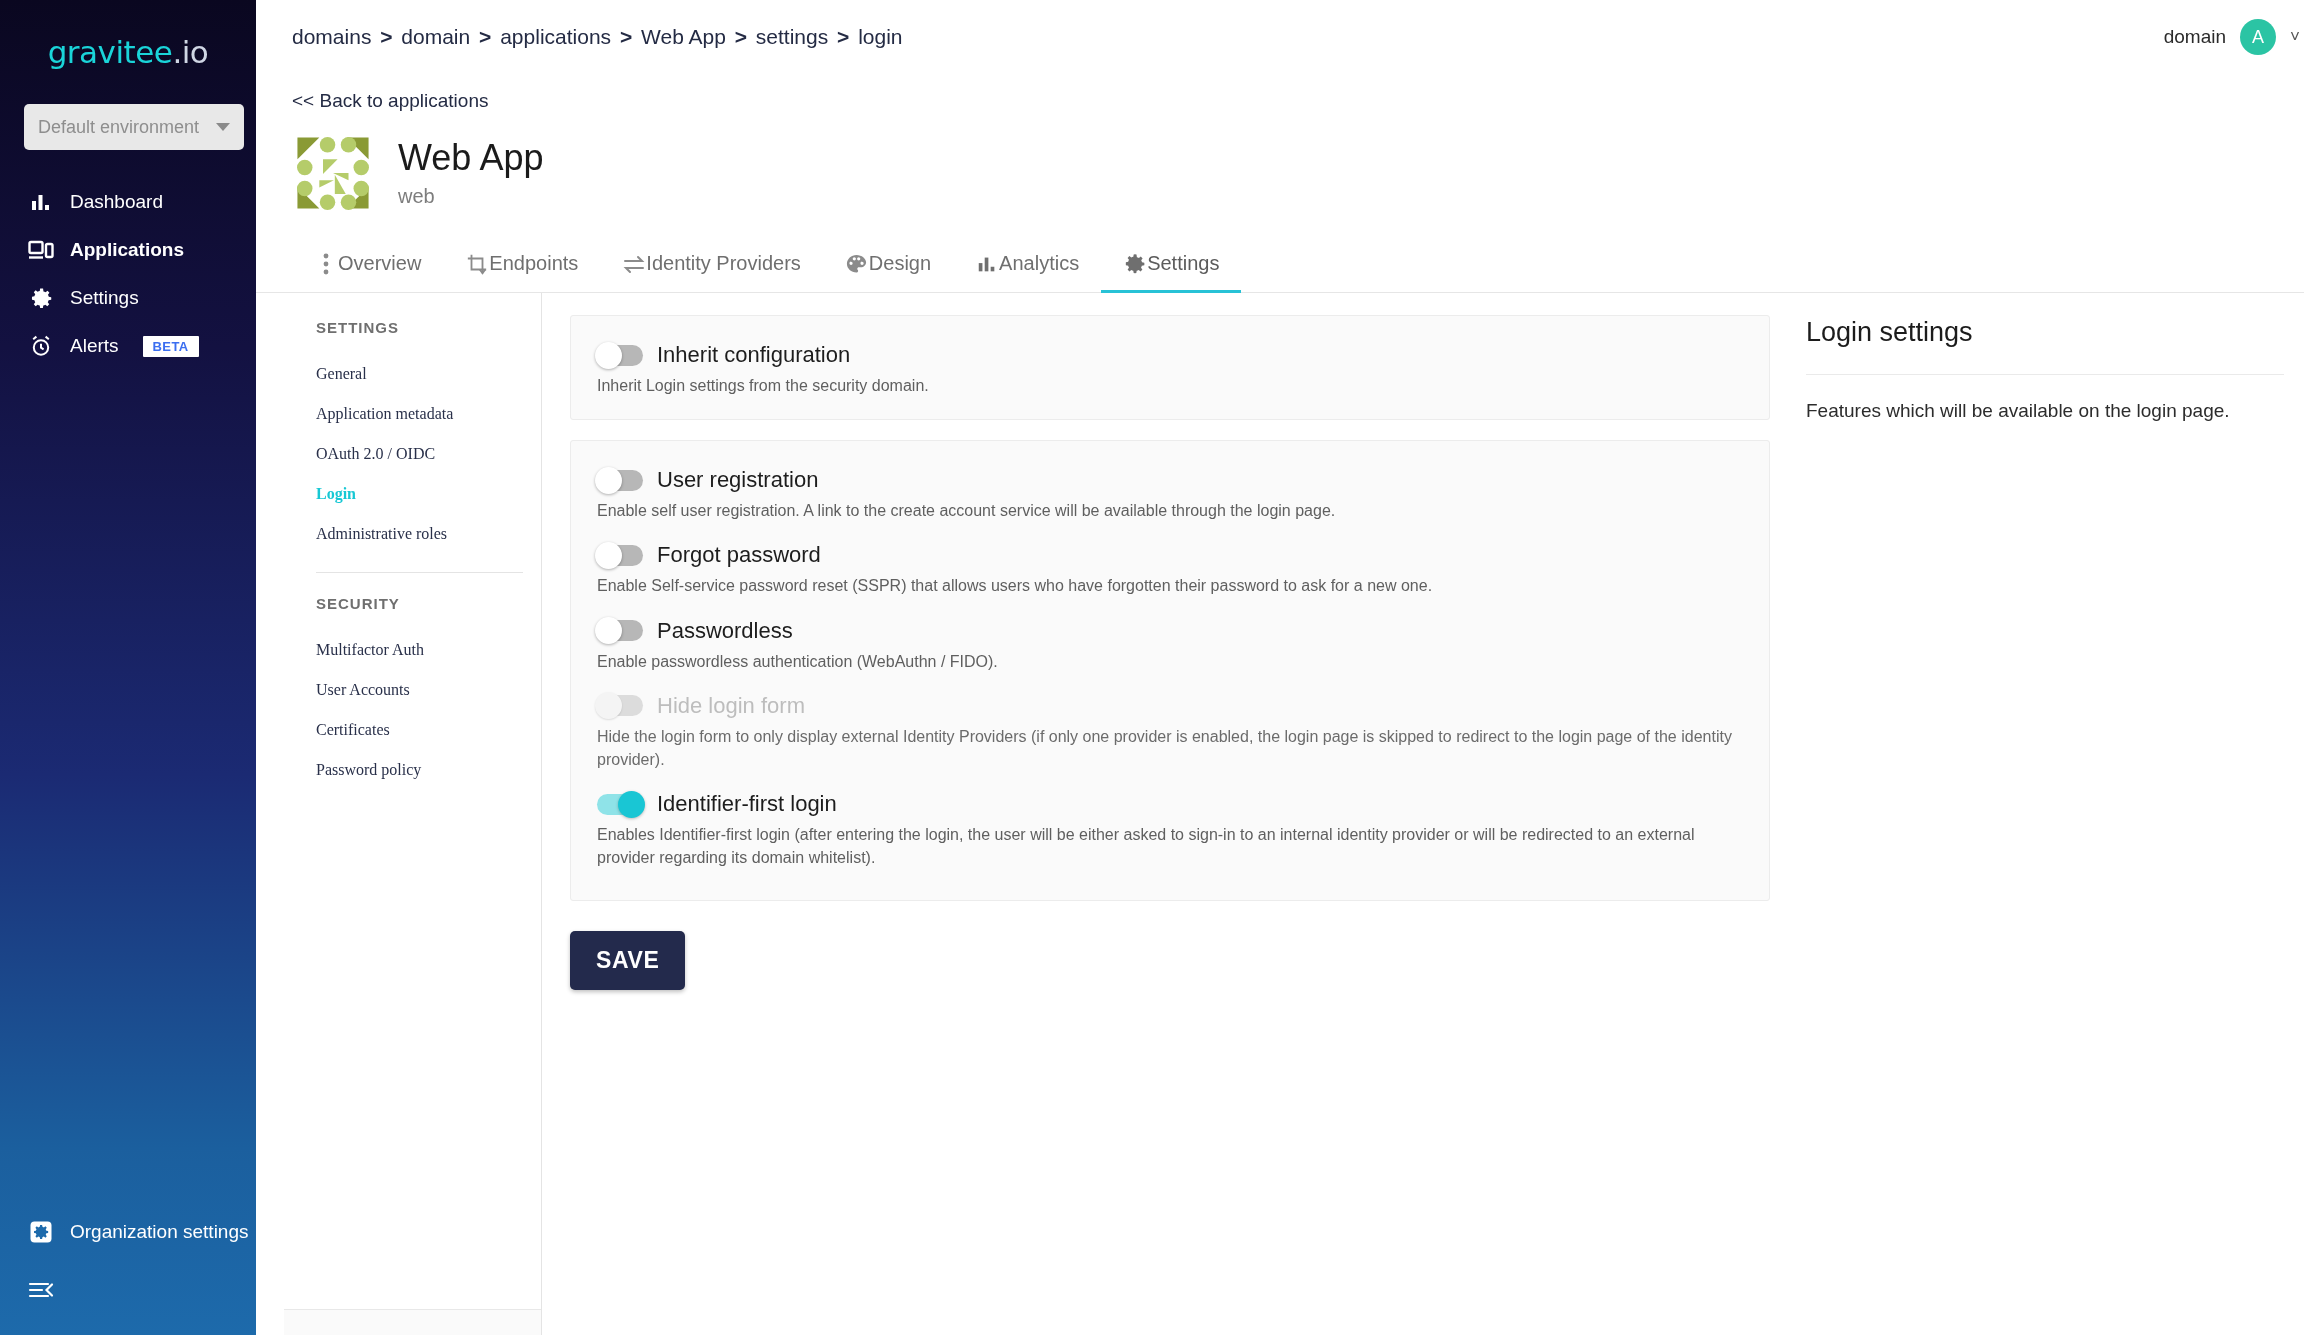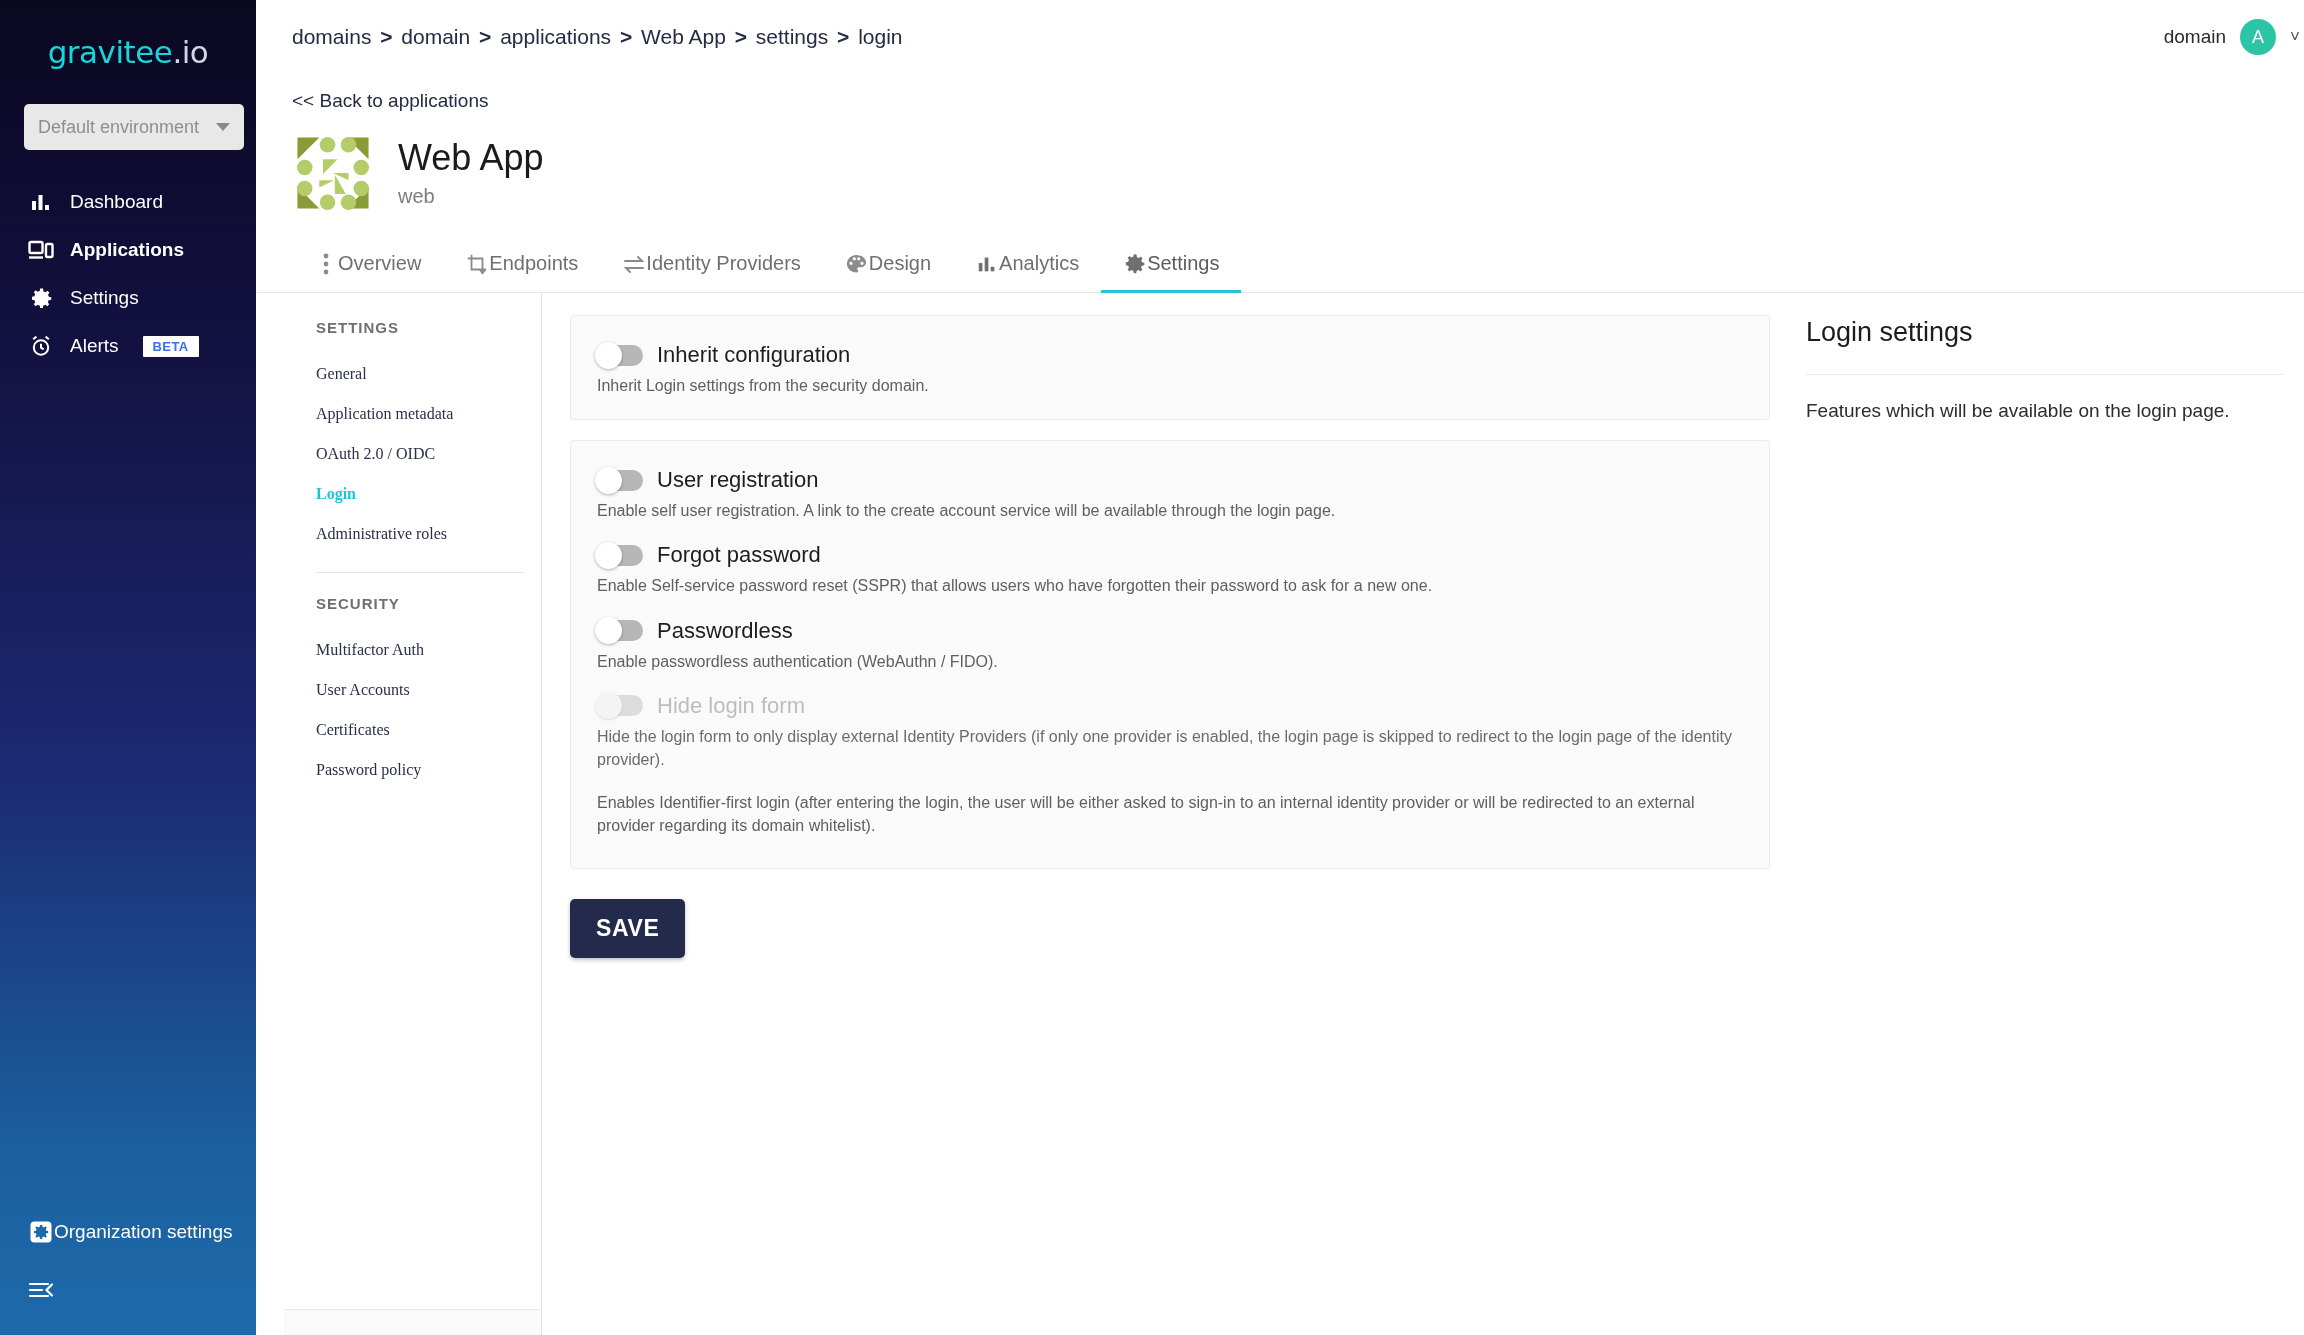--- a/index.html
+++ b/index.html
@@ -45,21 +45,21 @@
   }
   .nav-item.active { font-weight: bold; }
   .nav-icon { width: 26px; height: 26px; display: flex; align-items: center; justify-content: center; flex: 0 0 26px; }
   .nav-icon svg { display: block; }
   .beta-badge {
     background: #fff; color: #3b6ef0; font-size: 13px; font-weight: bold;
     border-radius: 1px; padding: 3px 10px; margin-left: 8px; letter-spacing: .4px;
   }
   .sidebar-bottom { margin-top: auto; padding-bottom: 22px; }
   .org-item {
-    display: flex; align-items: center; 
+    display: flex; align-items: center; gap: 16px;
     padding: 10px 0 10px 28px; font-size: 19px; color: #fff;
   }
   .collapse-item { padding: 22px 0 10px 28px; }
 
   
   .main { flex: 1; height: 1335px; position: relative; background: #fff; display:flex; flex-direction: column; }
   .topbar {
     height: 74px; display: flex; align-items: center;
     justify-content: space-between; padding: 0 30px 0 36px;
   }
@@ -419,20 +419,26 @@
             <div class="toggle-row">
               <span class="toggle disabled">
                   <span class="knob"></span>
                 </span>
               <span class="toggle-label muted">Hide login form</span>
             </div>
             <div class="hint muted">Hide the login form to only display external Identity Providers (if only one provider is enabled, the login page is skipped to redirect to the login page of the identity provider).</div>
           </div>
 
           <div class="feature-block">
+            <div class="toggle-row">
+              <span class="toggle on">
+                  <span class="knob"></span>
+                </span>
+              <span class="toggle-label">Identifier-first login</span>
+            </div>
             <div class="hint">Enables Identifier-first login (after entering the login, the user will be either asked to sign-in to an internal identity provider or will be redirected to an external provider regarding its domain whitelist).</div>
           </div>
 
         </div>
 
         <button class="save-btn">SAVE</button>
       </div>
 
       <div class="rightpanel">
         <div class="rp-title">Login settings</div>

